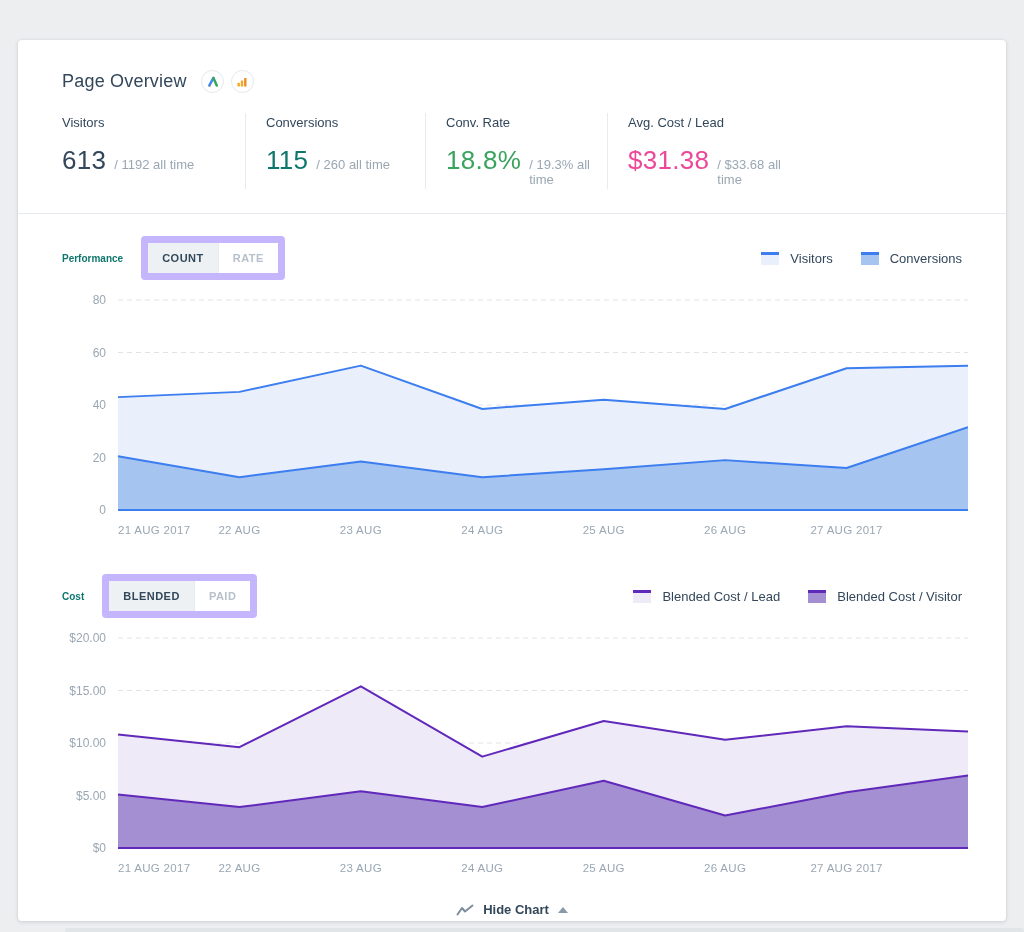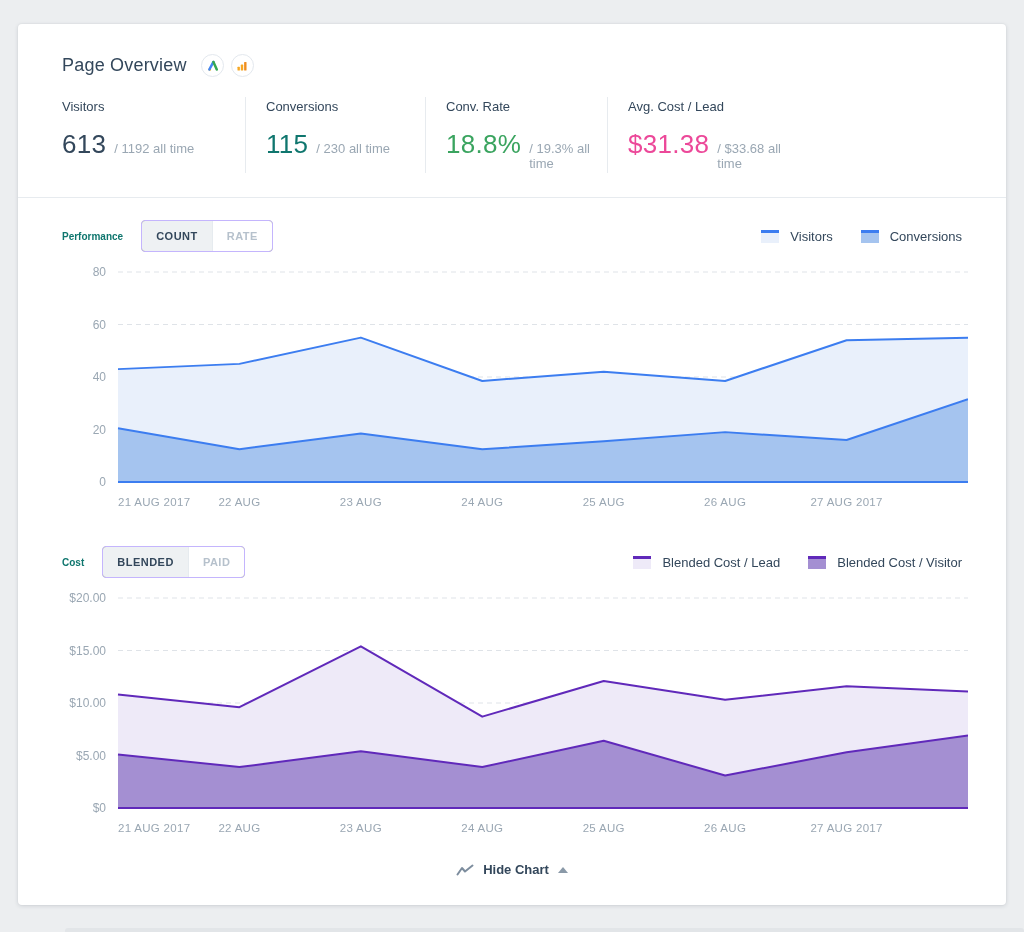--- a/index.html
+++ b/index.html
@@ -3,21 +3,21 @@
 <meta charset="utf-8">
 <style>
   * { margin:0; padding:0; box-sizing:border-box; }
   html,body { width:1024px; height:932px; }
   body {
     background:#eceef0;
     font-family:"Liberation Sans","DejaVu Sans",sans-serif;
     position:relative; overflow:hidden;
   }
   .card {
-    position:absolute; left:18px; top:24px; width:988px; height:881px;
+    position:absolute; left:18px; top:40px; width:988px; height:881px;
     background:#ffffff; border-radius:4px;
     box-shadow:0 1px 4px rgba(31,45,61,.14), 0 0 0 1px rgba(31,45,61,.02);
   }
   .card-header { padding:30px 44px 20px; display:flex; align-items:center; }
   .page-title { font-size:18px; font-weight:500; color:#33475b; letter-spacing:.2px; }
   .badges { display:flex; gap:7px; margin-left:14px; }
   .badge {
     width:23px; height:23px; border-radius:50%; background:#fff;
     border:1px solid #e3e8ee; display:flex; align-items:center; justify-content:center;
   }
@@ -28,21 +28,21 @@
   .metric { padding:2px 0 2px 20px; border-left:1px solid #e7ebef; }
   .metric:first-child { padding-left:0; border-left:none; }
   .metric-label { font-size:13px; font-weight:500; color:#33475b; }
   .metric-value-row { margin-top:15px; display:flex; align-items:baseline; gap:8px; }
   .metric-value { font-size:26px; font-weight:500; color:#33475b; letter-spacing:.3px; }
   .metric-alltime { font-size:13px; color:#9aa7b3; }
   .section-header { display:flex; align-items:center; padding:22px 44px 2px; }
   .section-header.cost { padding-top:26px; }
   .section-title { font-size:10px; font-weight:700; color:#0f766e; }
   .toggle {
-    display:flex; margin-left:18px; border:1px solid #c4b5fd; border-radius:4px;
+    display:flex; margin-left:18px; border:7px solid #c4b5fd; border-radius:4px;
     overflow:hidden; background:#737373;
   }
   .toggle-opt {
     font-size:11px; font-weight:700; letter-spacing:.5px; padding:9px 14px;
     color:#b6c1cc; background:#fff; cursor:pointer; border-left:1px solid #e6ebef;
   }
   .toggle-opt:first-child { border-left:none; }
   .toggle-opt.active { background:#eef1f3; color:#33475b; }
   .legend { margin-left:auto; display:flex; align-items:center; gap:28px; }
   .legend-item { display:flex; align-items:center; gap:11px; cursor:pointer; }
@@ -91,21 +91,21 @@
       <div class="metric-label">Visitors</div>
       <div class="metric-value-row">
         <span class="metric-value" style="color: rgb(51, 71, 91);">613</span>
         <span class="metric-alltime">/ 1192 all time</span>
       </div>
     </div>
     <div class="metric">
       <div class="metric-label">Conversions</div>
       <div class="metric-value-row">
         <span class="metric-value" style="color: #0f766e;">115</span>
-        <span class="metric-alltime">/ 230 all time</span>
+        <span class="metric-alltime">/ 260 all time</span>
       </div>
     </div>
     <div class="metric">
       <div class="metric-label">Conv. Rate</div>
       <div class="metric-value-row">
         <span class="metric-value" style="color: rgb(58, 164, 95);">18.8%</span>
         <span class="metric-alltime">/ 19.3% all time</span>
       </div>
     </div>
     <div class="metric">

